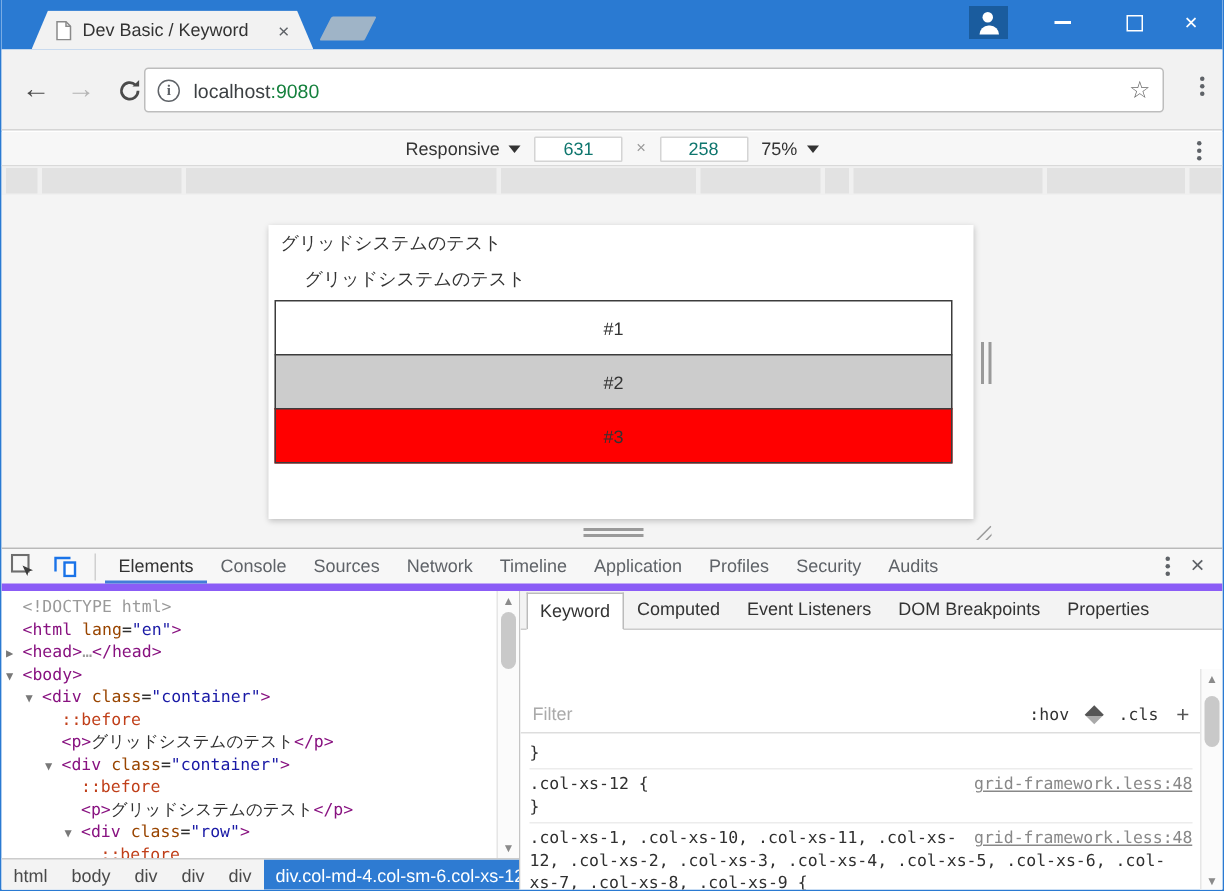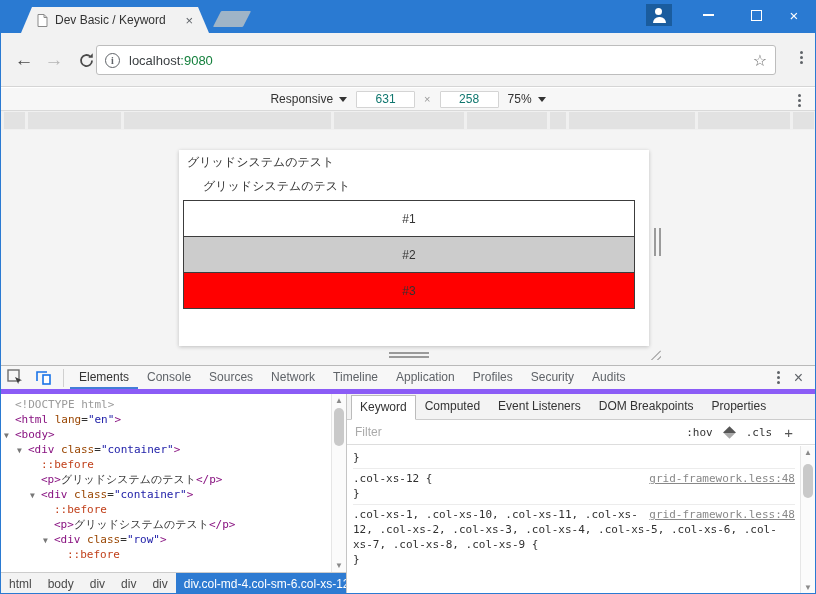--- a/index.html
+++ b/index.html
@@ -92,21 +92,21 @@
   .sb-thumb { position:absolute; left:2px; width:10px; background:#c9c9c9; border-radius:5px; }
   .el-thumb { top:14px; height:38px; }
   .breadcrumb { position:absolute; left:0; bottom:0; width:100%; height:22px; background:#f3f3f3; border-top:1px solid #ccc; display:flex; align-items:center; font-size:12px; color:#4a4a4a; overflow:hidden; }
   .crumb { padding:0 8px; height:100%; display:flex; align-items:center; white-space:nowrap; }
   .crumb.sel { background:#2e7bd2; color:#fff; }
 
   .styles-panel { position:relative; flex:1; background:#fff; overflow:hidden; }
   .styles-tabs { height:26px; background:#f3f3f3; border-bottom:1px solid #ccc; display:flex; align-items:flex-end; padding-left:4px; }
   .styles-tab { font-size:12px; color:#333; padding:4px 8px 5px; border:1px solid transparent; }
   .styles-tab.active { background:#fff; border:1px solid #bbb; border-bottom-color:#fff; margin-bottom:-1px; }
-  .filter-row { height:25px; border-bottom:1px solid #ddd; display:flex; align-items:center; padding:0 8px; }
+  .filter-row { height:25px; border-bottom:1px solid #ddd; display:flex; align-items:center; padding:0 8px;margin-top:44px; }
   .filter-label { font-size:12px; color:#aaa; }
   .filter-right { margin-left:auto; display:flex; align-items:center; gap:12px; padding-right:14px; }
   .tog { font-family:"DejaVu Sans Mono", monospace; font-size:11px; color:#333; }
   .diamond-icon { width:9px; height:9px; transform:rotate(45deg); background:linear-gradient(135deg,#555 55%,#a9a9a9 55%); }
   .plus-icon { font-size:15px; color:#555; }
   .css-content { padding:3px 20px 0 6px; font-family:"DejaVu Sans Mono", monospace; font-size:11px; line-height:15px; color:#303030; }
   .css-rule { border-bottom:1px solid #ececec; padding:2px 0 3px; overflow:hidden; }
   .css-rule:last-child { border-bottom:none; }
   .css-link { float:right; color:#888; text-decoration:underline; margin-left:6px; }
   .css-line.decl { padding-left:17px; }
@@ -255,20 +255,21 @@
         </div>
       <span class="dt-close">×</span>
     </div>
   </div>
 
   <div class="panels">
     <div class="elements-panel">
       <div class="tree" id="dom-tree">
           <div class="tree-line" style="padding-left: 14px;"><span class="c-grey">&lt;!DOCTYPE html&gt;</span></div>
           <div class="tree-line" style="padding-left: 14px;"><span class="c-tag">&lt;html</span><span class="c-attr"> lang</span><span class="c-plain">=</span><span class="c-val">"en"</span><span class="c-tag">&gt;</span></div>
+          <div class="tree-line" style="padding-left: 3px;"><span class="tw">▶</span><span class="c-tag">&lt;head&gt;</span><span class="c-grey">…</span><span class="c-tag">&lt;/head&gt;</span></div>
           <div class="tree-line" style="padding-left: 3px;"><span class="tw">▼</span><span class="c-tag">&lt;body&gt;</span></div>
           <div class="tree-line" style="padding-left: 16px;"><span class="tw">▼</span><span class="c-tag">&lt;div</span><span class="c-attr"> class</span><span class="c-plain">=</span><span class="c-val">"container"</span><span class="c-tag">&gt;</span></div>
           <div class="tree-line" style="padding-left: 40px;"><span class="c-pseudo">::before</span></div>
           <div class="tree-line" style="padding-left: 40px;"><span class="c-tag">&lt;p&gt;</span><span class="c-text">グリッドシステムのテスト</span><span class="c-tag">&lt;/p&gt;</span></div>
           <div class="tree-line" style="padding-left: 29px;"><span class="tw">▼</span><span class="c-tag">&lt;div</span><span class="c-attr"> class</span><span class="c-plain">=</span><span class="c-val">"container"</span><span class="c-tag">&gt;</span></div>
           <div class="tree-line" style="padding-left: 53px;"><span class="c-pseudo">::before</span></div>
           <div class="tree-line" style="padding-left: 53px;"><span class="c-tag">&lt;p&gt;</span><span class="c-text">グリッドシステムのテスト</span><span class="c-tag">&lt;/p&gt;</span></div>
           <div class="tree-line" style="padding-left: 42px;"><span class="tw">▼</span><span class="c-tag">&lt;div</span><span class="c-attr"> class</span><span class="c-plain">=</span><span class="c-val">"row"</span><span class="c-tag">&gt;</span></div>
           <div class="tree-line" style="padding-left: 66px;"><span class="c-pseudo">::before</span></div>
         </div>

